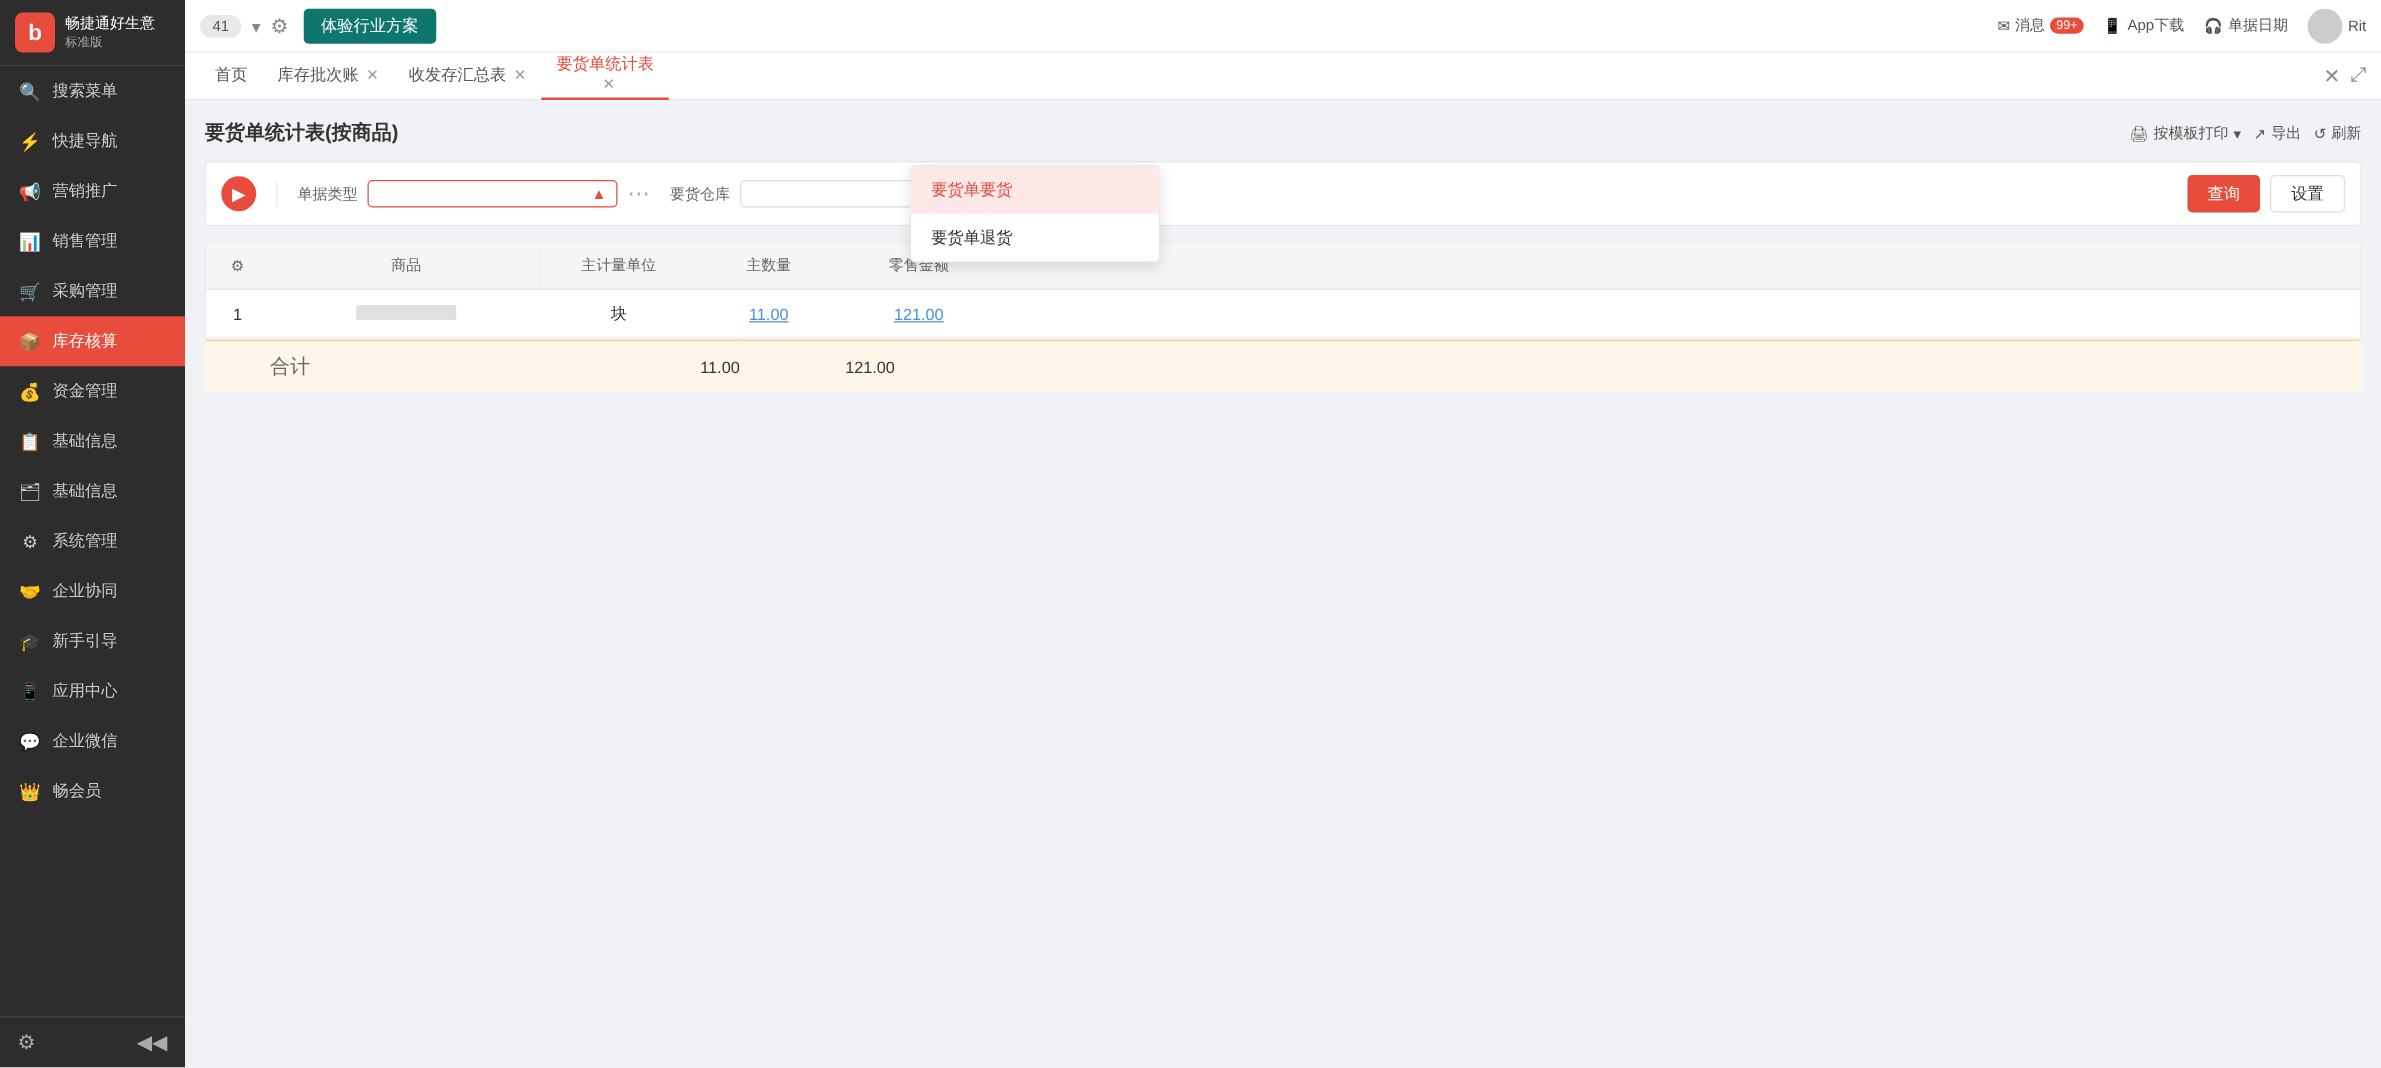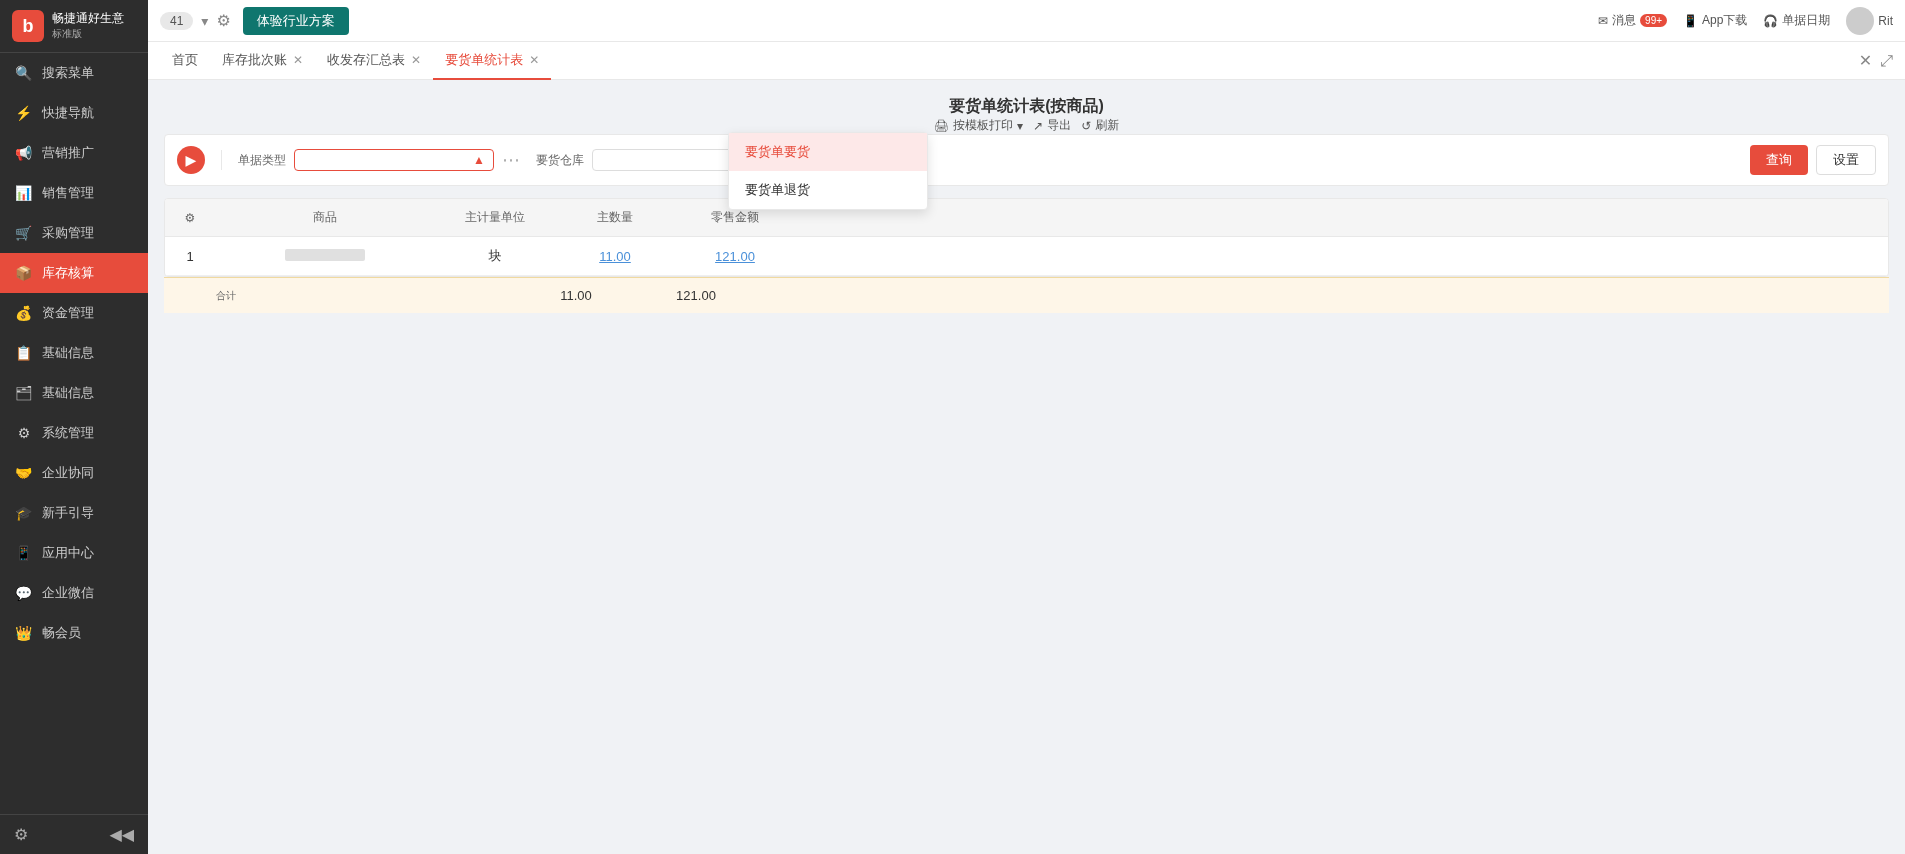--- a/index.html
+++ b/index.html
@@ -112,34 +112,33 @@
       display: flex;
       align-items: center;
       padding: 0 12px;
       height: 38px;
       font-size: 13px;
       color: #555;
       cursor: pointer;
       border-bottom: 2px solid transparent;
       white-space: nowrap;
     }
-    .tab.active { color: #e74c3c; border-bottom: 2px solid #e74c3c; }
+    .tab.active { color: #e74c3c; border-bottom: 2px solid #e74c3c; flex-direction: column; }
     .tab-close { margin-left: 6px; color: #999; font-size: 12px; }
     .tabs-actions { margin-left: auto; display: flex; align-items: center; gap: 8px; }
     .tabs-action-btn { font-size: 16px; color: #888; cursor: pointer; }
 
     
     .content { flex: 1; overflow-y: auto; padding: 16px; position: relative; }
 
     .page-title-bar {
       display: flex;
       align-items: center;
       justify-content: space-between;
-      margin-bottom: 0;
-      flex-direction: column;
+      margin-bottom: 12px;
     }
     .page-title { font-size: 16px; font-weight: bold; color: #333; }
     .page-actions { display: flex; align-items: center; gap: 10px; }
     .page-action-btn {
       display: flex;
       align-items: center;
       gap: 4px;
       font-size: 12px;
       color: #555;
       cursor: pointer;
@@ -290,21 +289,21 @@
     .product-placeholder { display: inline-block; width: 80px; height: 12px; background: #e0e0e0; border-radius: 2px; }
 
     
     .table-footer {
       background: #fef6e8;
       border-top: 1px solid #f0d9a0;
       padding: 10px 12px;
       display: flex;
       align-items: center;
     }
-    .footer-label { font-size: 10px; color: #666; width: 220px; padding-left: 40px; }
+    .footer-label { font-size: 16px; color: #666; width: 220px; padding-left: 40px; }
     .footer-spacer { flex: 1; }
     .footer-val { font-size: 13px; color: #333; width: 120px; text-align: center; }
   </style>
 </head>
 <body>
 
 <div class="sidebar">
   <div class="sidebar-logo">
     <div class="sidebar-logo-icon">b</div>
     <div>

